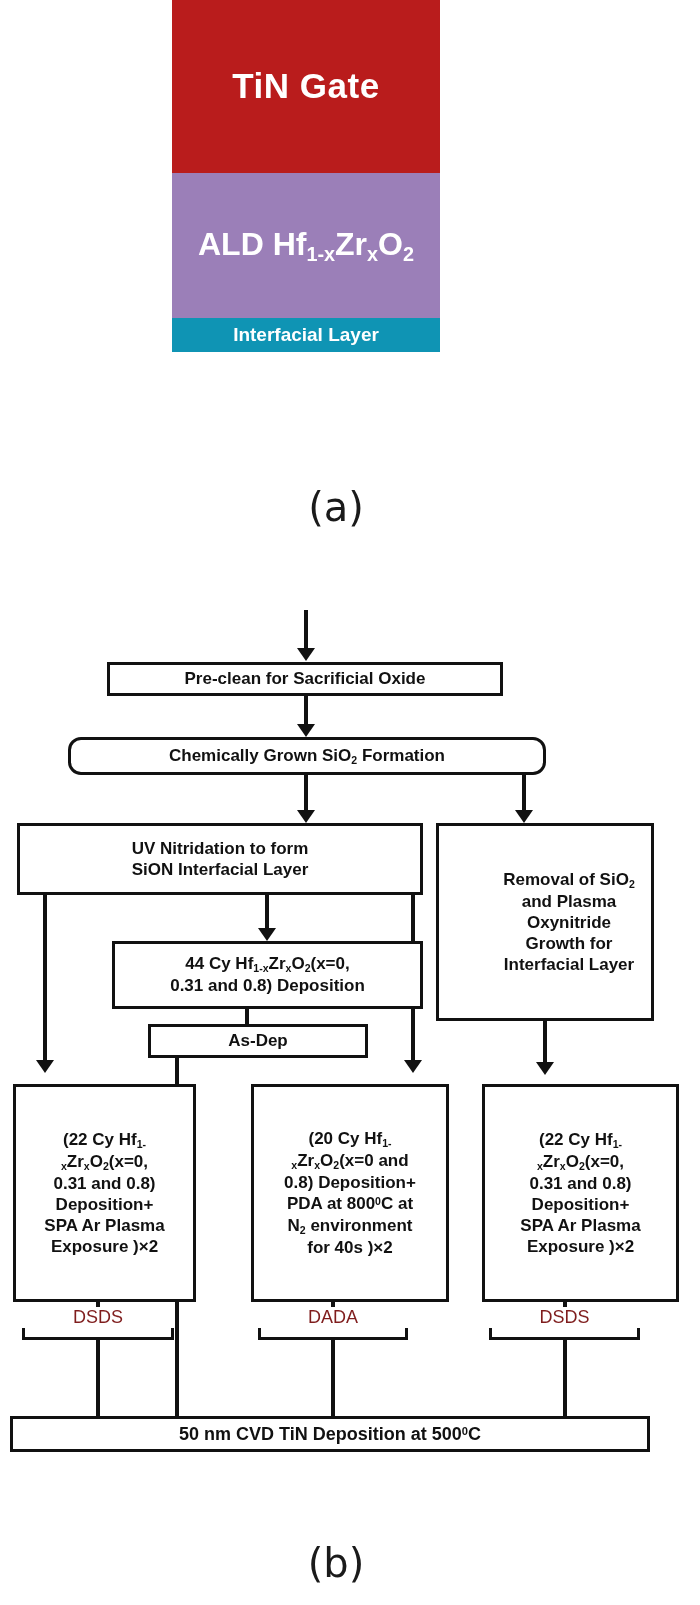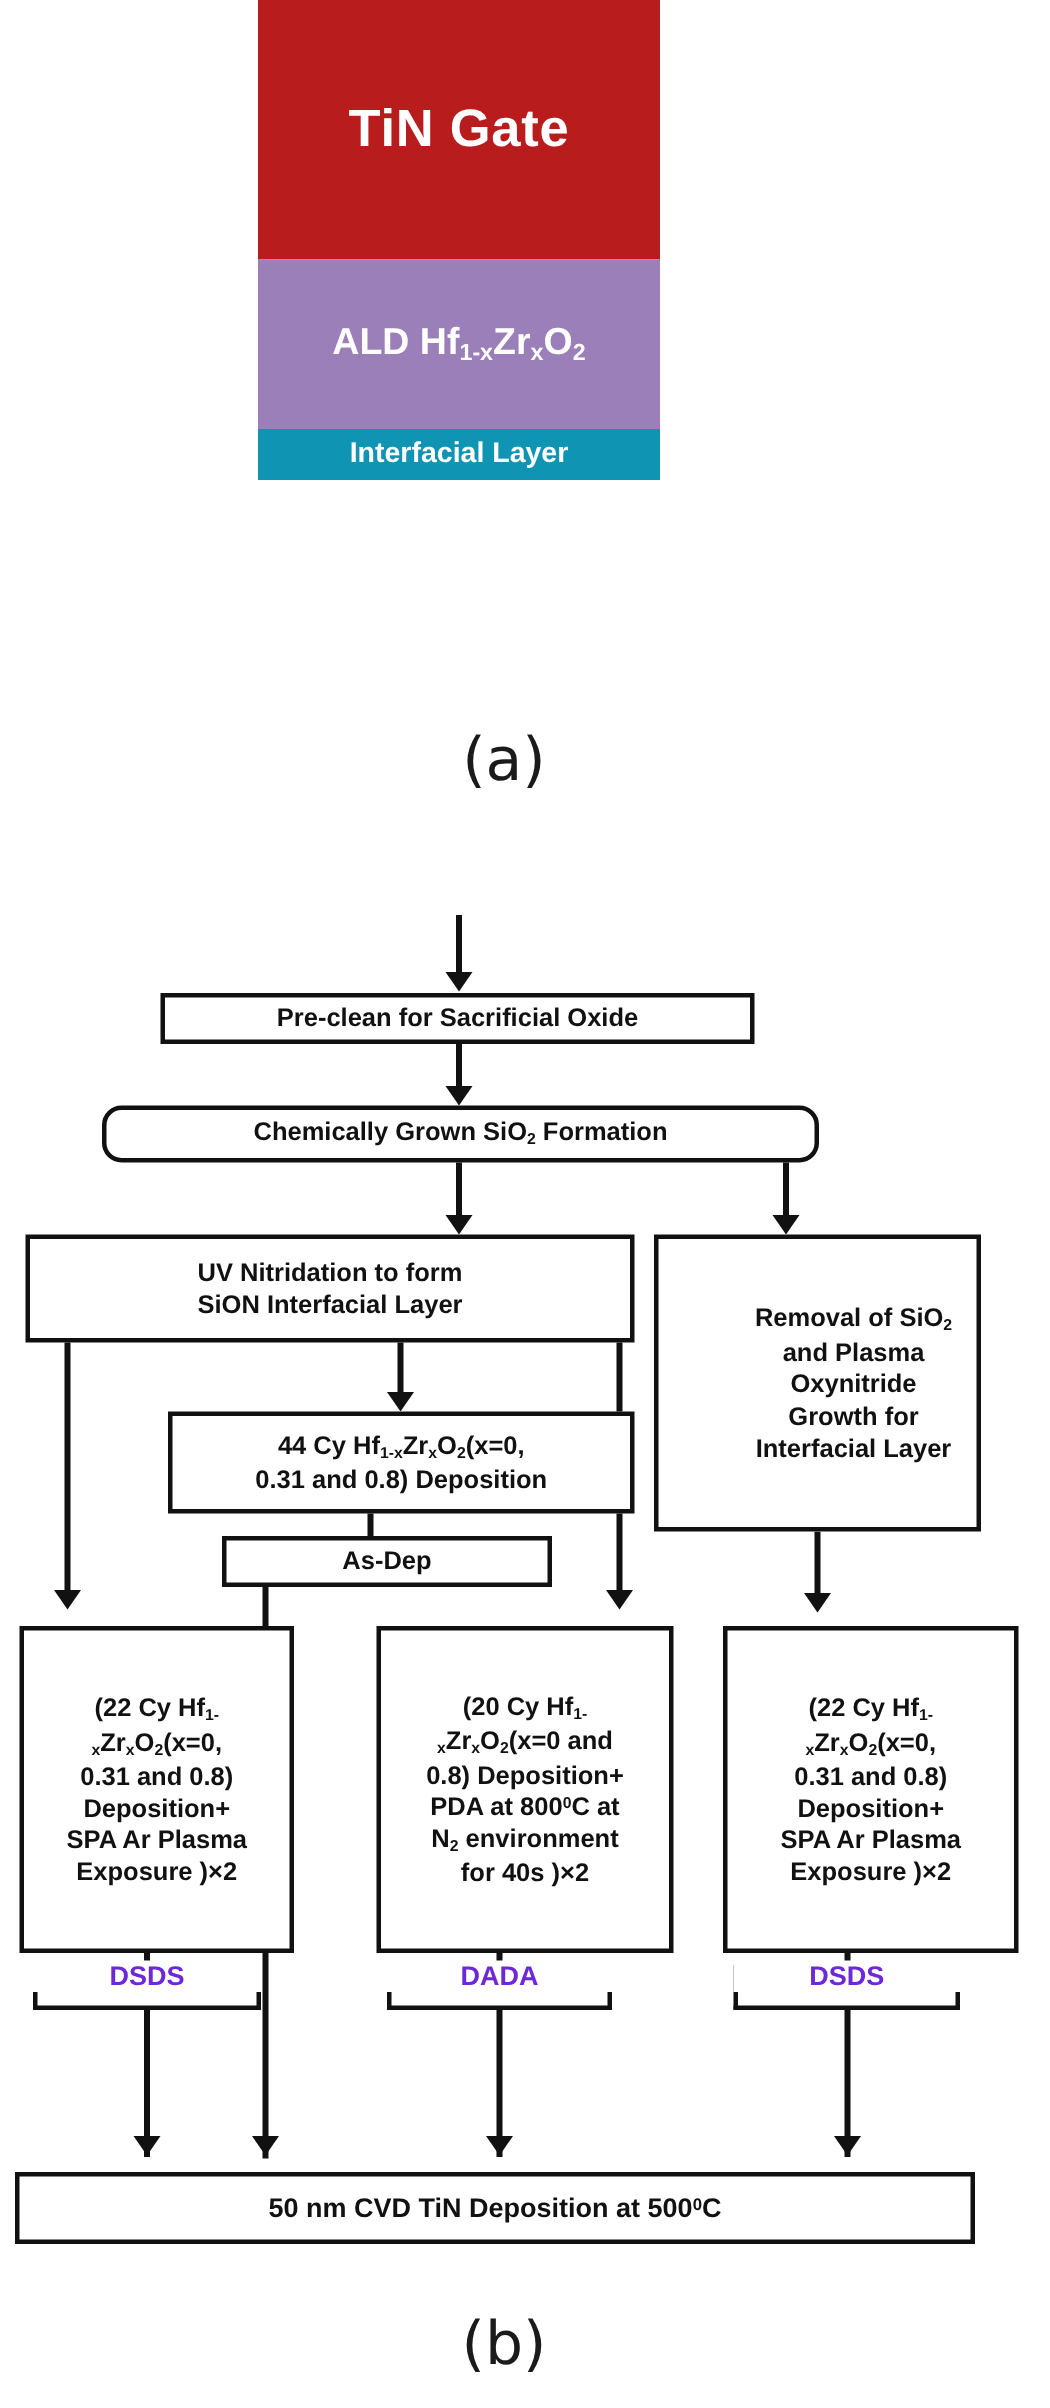--- a/index.html
+++ b/index.html
@@ -31,23 +31,23 @@
     font-weight: bold;
     line-height: 1.15;
   }
   .layer-gate {
     height: 173px;
     color: #ffffff;
     font-size: 35px;
     letter-spacing: 0.5px;
   }
   .layer-ald {
-    height: 113px;
+    height: 145px;
     color: #ffffff;
-    font-size: 25px;
+    font-size: 32px;
   }
   .layer-il {
     height: 34px;
     color: #ffffff;
     font-size: 19px;
   }
   .layer-sub {
     height: 152px;
     color: #231f20;
     font-size: 25px;
@@ -92,37 +92,37 @@
   #n-substrate { left: 186px; top: 578px; width: 240px; height: 32px; font-size: 17px; }
   #n-preclean  { left: 107px; top: 662px; width: 396px; height: 34px; font-size: 17px; }
   #n-sio2      { left: 68px;  top: 737px; width: 478px; height: 38px; font-size: 17px; border-radius: 13px; }
   #n-uv        { left: 17px;  top: 823px; width: 406px; height: 72px; font-size: 17px; }
   #n-removal   { left: 436px; top: 823px; width: 218px; height: 198px; font-size: 17px; padding-left: 48px; }
   #n-44cy      { left: 112px; top: 941px; width: 311px; height: 68px; font-size: 17px; }
   #n-asdep     { left: 148px; top: 1024px; width: 220px; height: 34px; font-size: 17px; }
   #n-left      { left: 13px;  top: 1084px; width: 183px; height: 218px; font-size: 17px; }
   #n-mid       { left: 251px; top: 1084px; width: 198px; height: 218px; font-size: 17px; }
   #n-right     { left: 482px; top: 1084px; width: 197px; height: 218px; font-size: 17px; }
-  #n-cvd       { left: 10px;  top: 1448px; width: 640px; height: 48px; font-size: 18px; }
+  #n-cvd       { left: 10px;  top: 1416px; width: 640px; height: 36px; font-size: 18px; }
 
   
   .bracket {
     position: absolute;
     box-sizing: border-box;
     border: 3px solid #111111;
     border-top: none;
     height: 30px;
     z-index: 2;
   }
   .bracket-label {
     position: absolute;
     text-align: center;
-    font-weight: bold;
+    font-weight: normal;
     font-size: 18px;
-    color: #6d28d9;
+    color: #7f1d1d;
     z-index: 4;
     background: #ffffff;
   }
   #br-1 { left: 22px;  top: 1310px; width: 152px; }
   #br-2 { left: 258px; top: 1310px; width: 150px; }
   #br-3 { left: 489px; top: 1310px; width: 151px; }
   #lb-1 { left: 22px;  top: 1307px; width: 152px; }
   #lb-2 { left: 258px; top: 1307px; width: 150px; }
   #lb-3 { left: 489px; top: 1307px; width: 151px; }
 

